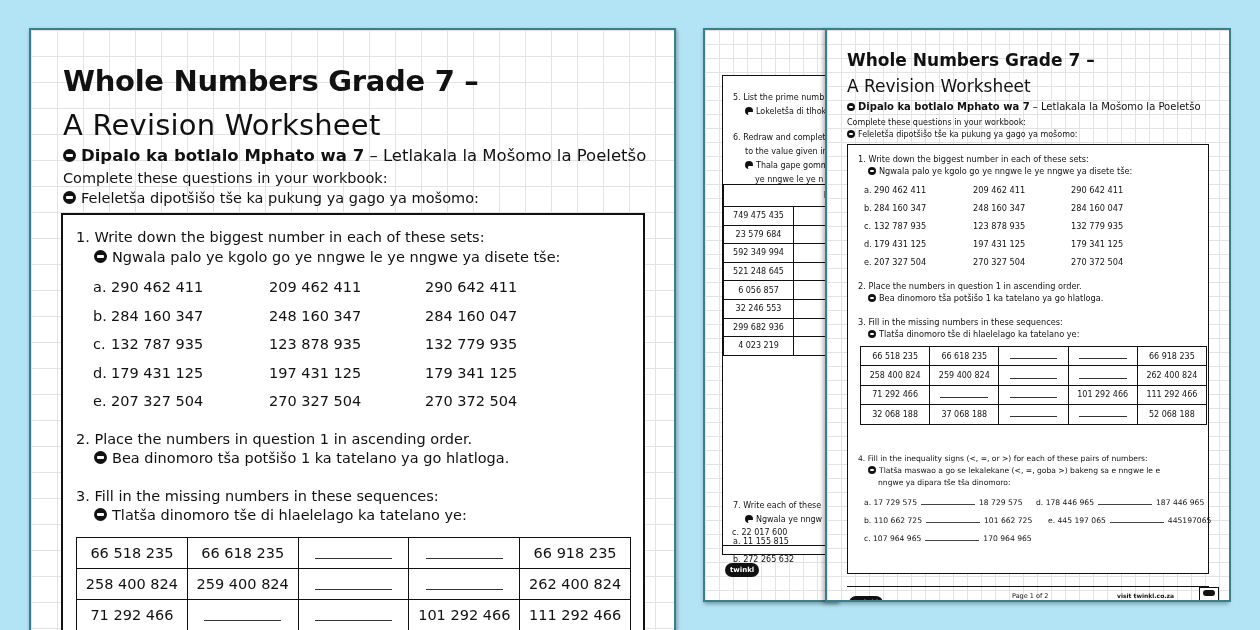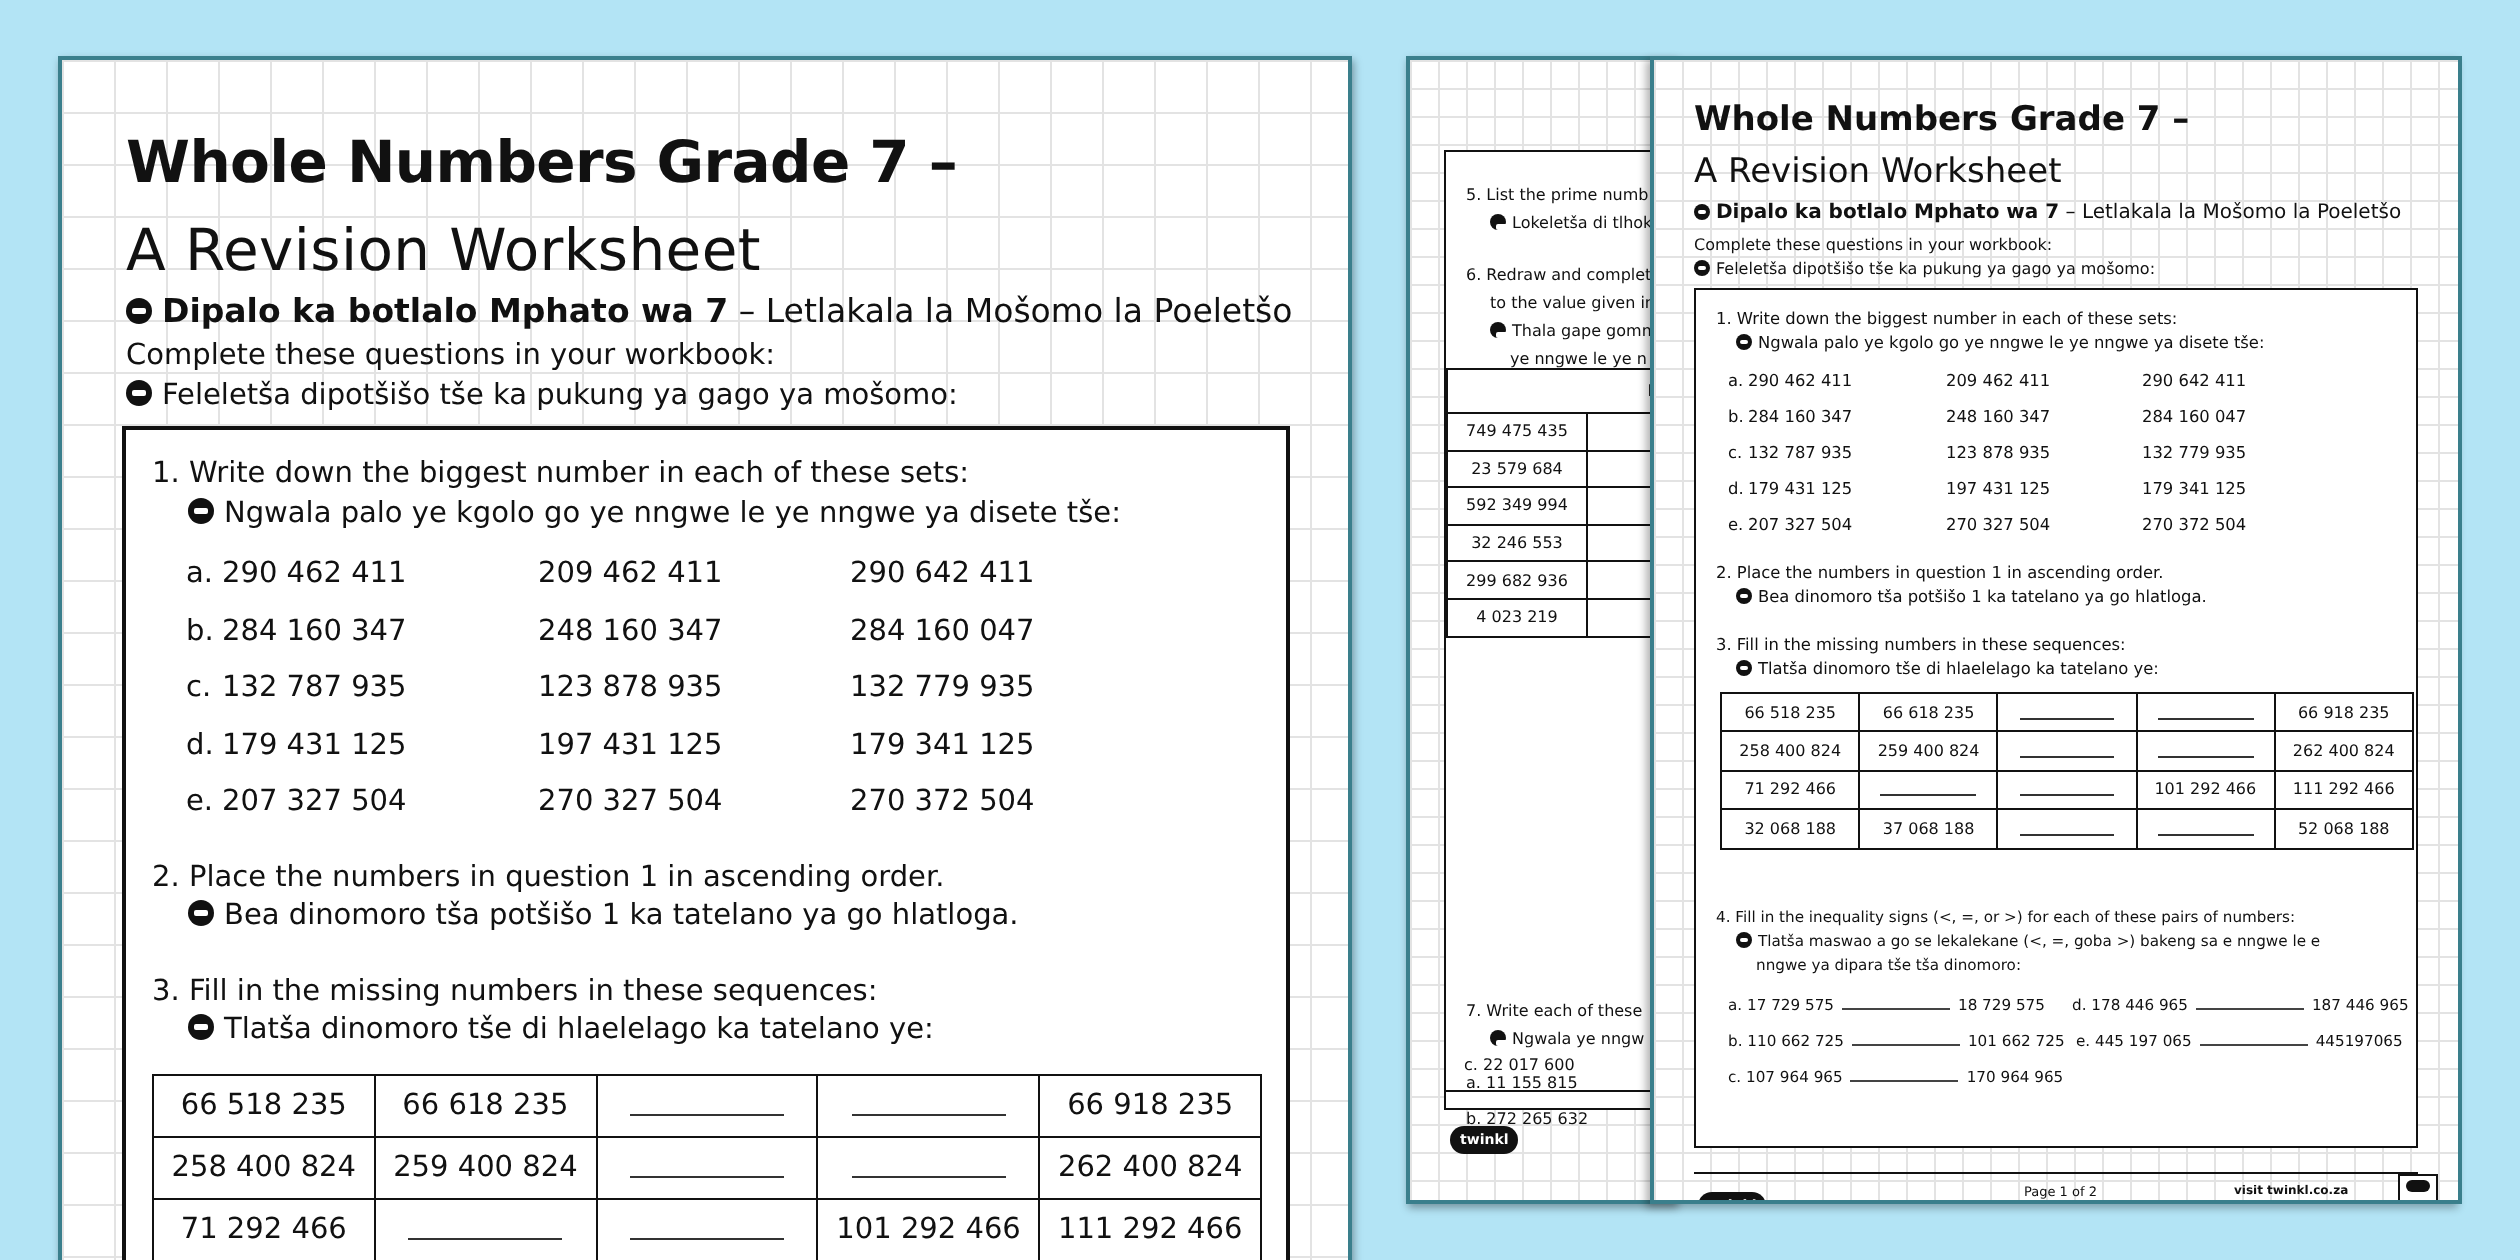--- a/index.html
+++ b/index.html
@@ -205,20 +205,28 @@
         </tr>
     <tr>
           <td class="num">23 579 684</td>
           <td></td>
         </tr>
     <tr>
           <td class="num">592 349 994</td>
           <td></td>
         </tr>
     <tr>
+          <td class="num">521 248 645</td>
+          <td></td>
+        </tr>
+    <tr>
+          <td class="num">6 056 857</td>
+          <td></td>
+        </tr>
+    <tr>
           <td class="num">32 246 553</td>
           <td></td>
         </tr>
     <tr>
           <td class="num">299 682 936</td>
           <td></td>
         </tr>
     <tr>
           <td class="num">4 023 219</td>
           <td></td>
@@ -330,21 +338,21 @@
     </div>
     <div class="ineq-row" style="left:16px; top:371px">
       <span>b.</span> <span>110 662 725</span><span class="gap"></span><span>101 662 725</span>
     </div>
     <div class="ineq-row" style="left:16px; top:389px">
       <span>c.</span> <span>107 964 965</span><span class="gap"></span><span>170 964 965</span>
     </div>
     <div class="ineq-row" style="left:188px; top:353px">
       <span>d.</span> <span>178 446 965</span><span class="gap"></span><span>187 446 965</span>
     </div>
-    <div class="ineq-row" style="left:190px; top:371px">
+    <div class="ineq-row" style="left:200px; top:371px">
       <span>e.</span> <span>445 197 065</span><span class="gap"></span><span>445197065</span>
     </div>
   </div>
 
   <div class="footer-rule"></div>
   <div class="logo"><span class="twinkl-logo">twinkl</span></div>
   <div class="page-num">Page 1 of 2</div>
   <div class="visit">visit twinkl.co.za</div>
   <div class="badge"></div>
 </div>

